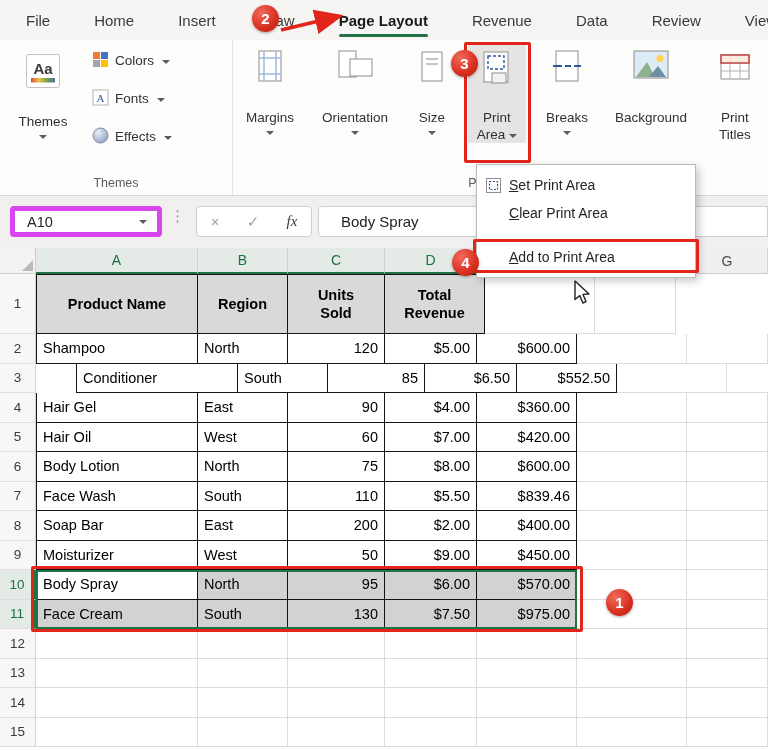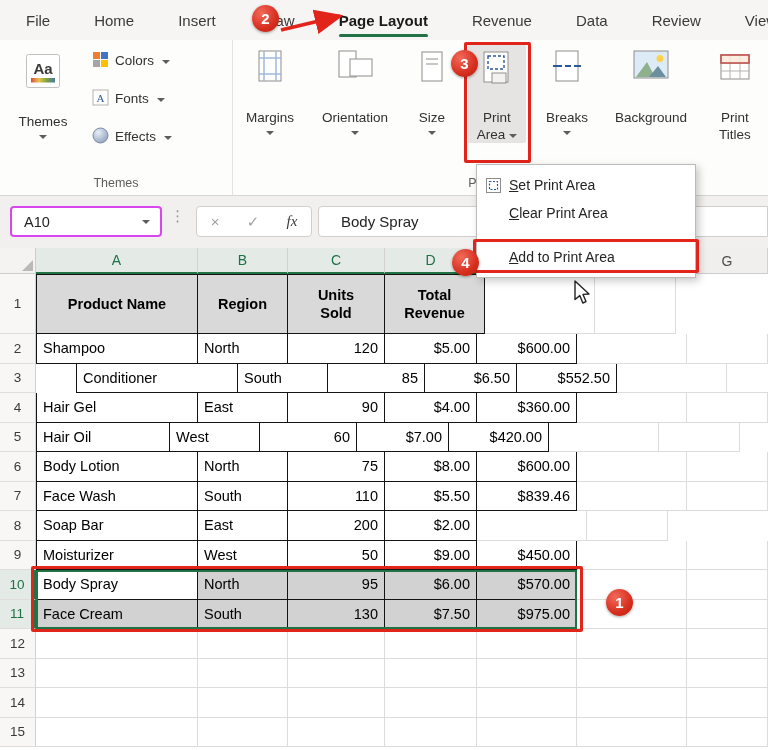--- a/index.html
+++ b/index.html
@@ -31,21 +31,21 @@
   .chev.inline{display:inline-block;margin:0 0 1px 4px;}
   .themes-main{position:absolute;left:12px;top:8px;width:62px;}
   .themes-stack{position:absolute;left:92px;top:12px;display:flex;flex-direction:column;gap:21px;}
   .smallbtn{display:flex;align-items:center;gap:6px;font-size:13.5px;color:#323130;height:17px;}
   .smallbtn .chev{margin:2px 0 0 2px;}
   .ps-buttons{position:absolute;left:6px;top:4px;display:flex;gap:14px;align-items:flex-start;}
 
   
   .formula-row{position:absolute;left:0;top:196px;width:768px;height:52px;background:#f1f0ee;}
   .namebox{position:absolute;left:10px;top:10px;width:152px;height:31px;background:#fff;
-           border:2px solid #d946ef;border-radius:4px;display:flex;align-items:center;box-sizing:border-box;}
+           border:5px solid #d946ef;border-radius:4px;display:flex;align-items:center;box-sizing:border-box;}
   .nb-text{font-size:14.5px;color:#252423;padding-left:12px;flex:1;}
   .namebox .chev{margin:0 10px 0 0;}
   .nb-dots{position:absolute;left:170px;top:11px;color:#979593;font-size:15px;}
   .nb-dots::after{content:"⋮";}
   .fbtns{position:absolute;left:196px;top:10px;width:116px;height:31px;background:#fff;border:1px solid #d1cfcd;
          border-radius:4px;display:flex;align-items:center;justify-content:space-around;box-sizing:border-box;}
   .fx-x,.fx-check{color:#a19f9d;font-size:15px;}
   .fx-fx{color:#3b3a39;font-size:15px;font-style:italic;font-family:"Liberation Serif",serif;}
   .fbar{position:absolute;left:318px;top:10px;width:450px;height:31px;background:#fff;border:1px solid #d1cfcd;
         border-radius:4px 0 0 4px;display:flex;align-items:center;box-sizing:border-box;}
@@ -331,21 +331,21 @@
         <div class="cell tb first" style="width: 162px;">Hair Gel</div>
         <div class="cell tb" style="width: 90px;">East</div>
         <div class="cell tb num" style="width: 97px;">90</div>
         <div class="cell tb num" style="width: 92px;">$4.00</div>
         <div class="cell tb num" style="width: 100px;">$360.00</div>
         <div class="cell empty" style="width: 110px;"></div>
         <div class="cell empty" style="width: 81px;"></div>
       </div>
       <div class="sheet-row" style="height: 29.5px;">
         <div class="rownum">5</div>
-        <div class="cell tb first" style="width: 134px;">Hair Oil</div>
+        <div class="cell tb first" style="width: 162px;">Hair Oil</div>
         <div class="cell tb" style="width: 90px;">West</div>
         <div class="cell tb num" style="width: 97px;">60</div>
         <div class="cell tb num" style="width: 92px;">$7.00</div>
         <div class="cell tb num" style="width: 100px;">$420.00</div>
         <div class="cell empty" style="width: 110px;"></div>
         <div class="cell empty" style="width: 81px;"></div>
       </div>
       <div class="sheet-row" style="height: 29.5px;">
         <div class="rownum">6</div>
         <div class="cell tb first" style="width: 162px;">Body Lotion</div>
@@ -365,20 +365,21 @@
         <div class="cell tb num" style="width: 100px;">$839.46</div>
         <div class="cell empty" style="width: 110px;"></div>
         <div class="cell empty" style="width: 81px;"></div>
       </div>
       <div class="sheet-row" style="height: 29.5px;">
         <div class="rownum">8</div>
         <div class="cell tb first" style="width: 162px;">Soap Bar</div>
         <div class="cell tb" style="width: 90px;">East</div>
         <div class="cell tb num" style="width: 97px;">200</div>
         <div class="cell tb num" style="width: 92px;">$2.00</div>
+        <div class="cell tb num" style="width: 100px;">$400.00</div>
         <div class="cell empty" style="width: 110px;"></div>
         <div class="cell empty" style="width: 81px;"></div>
       </div>
       <div class="sheet-row" style="height: 29.5px;">
         <div class="rownum">9</div>
         <div class="cell tb first" style="width: 162px;">Moisturizer</div>
         <div class="cell tb" style="width: 90px;">West</div>
         <div class="cell tb num" style="width: 97px;">50</div>
         <div class="cell tb num" style="width: 92px;">$9.00</div>
         <div class="cell tb num" style="width: 100px;">$450.00</div>

